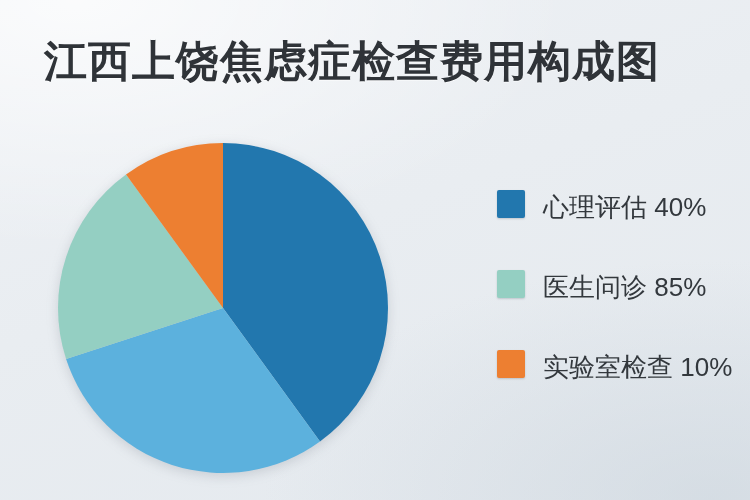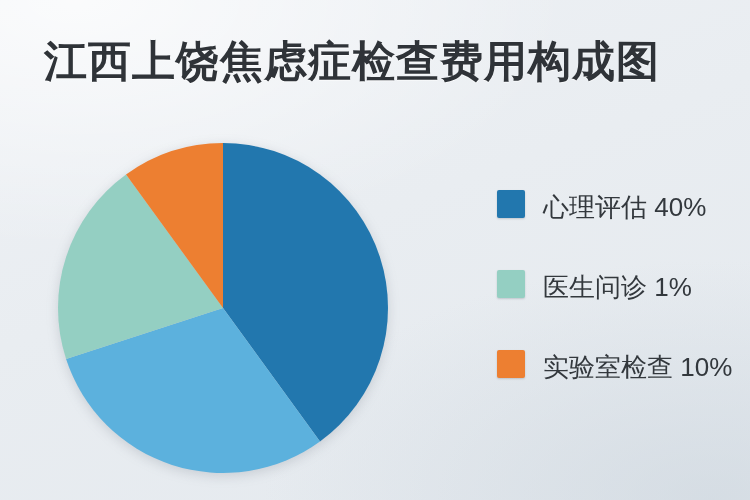--- a/index.html
+++ b/index.html
@@ -106,21 +106,21 @@
     </svg>
   </div>
 
   <div id="legend">
     <div class="legend-item">
       <span class="swatch" style="background:#2277ae"></span>
       <span class="legend-label">心理评估 40%</span>
     </div>
     <div class="legend-item">
       <span class="swatch" style="background:#94cfc2"></span>
-      <span class="legend-label">医生问诊 1%</span>
+      <span class="legend-label">医生问诊 85%</span>
     </div>
     <div class="legend-item">
       <span class="swatch" style="background:#ed7f31"></span>
       <span class="legend-label">实验室检查 10%</span>
     </div>
   </div>
 
 </div>
 
 </body></html>

